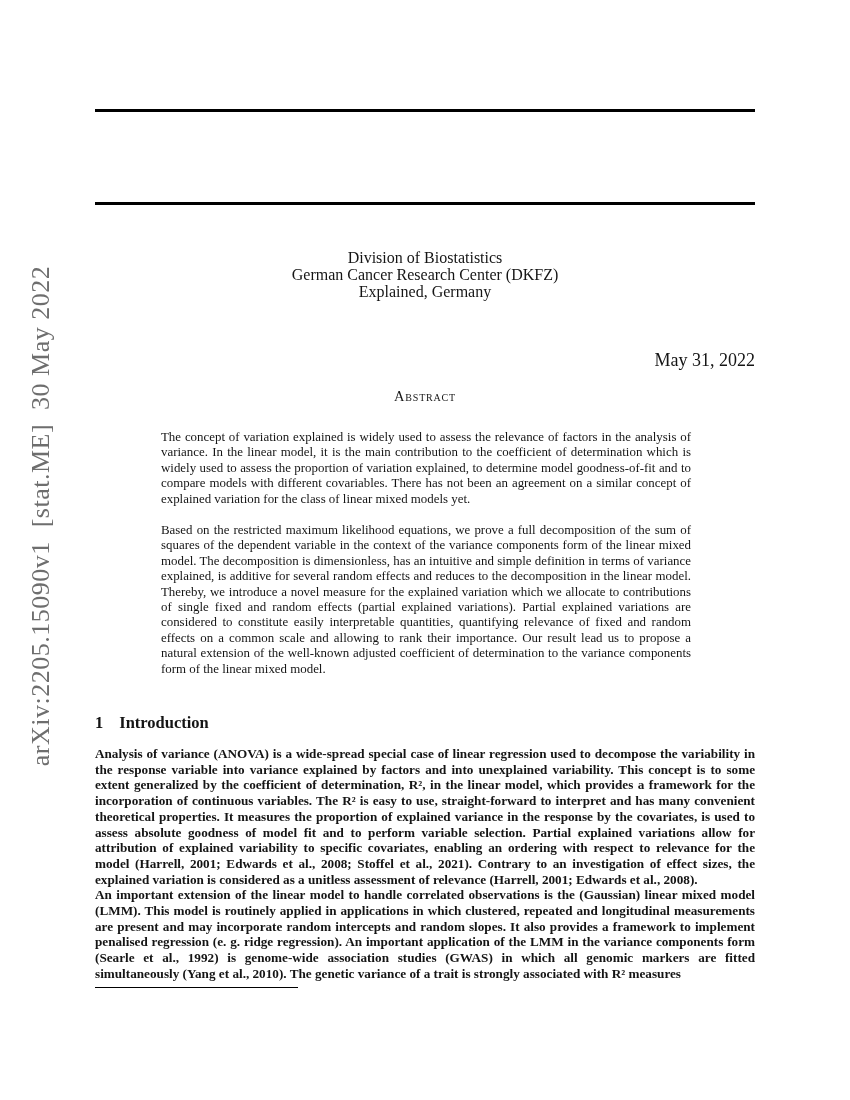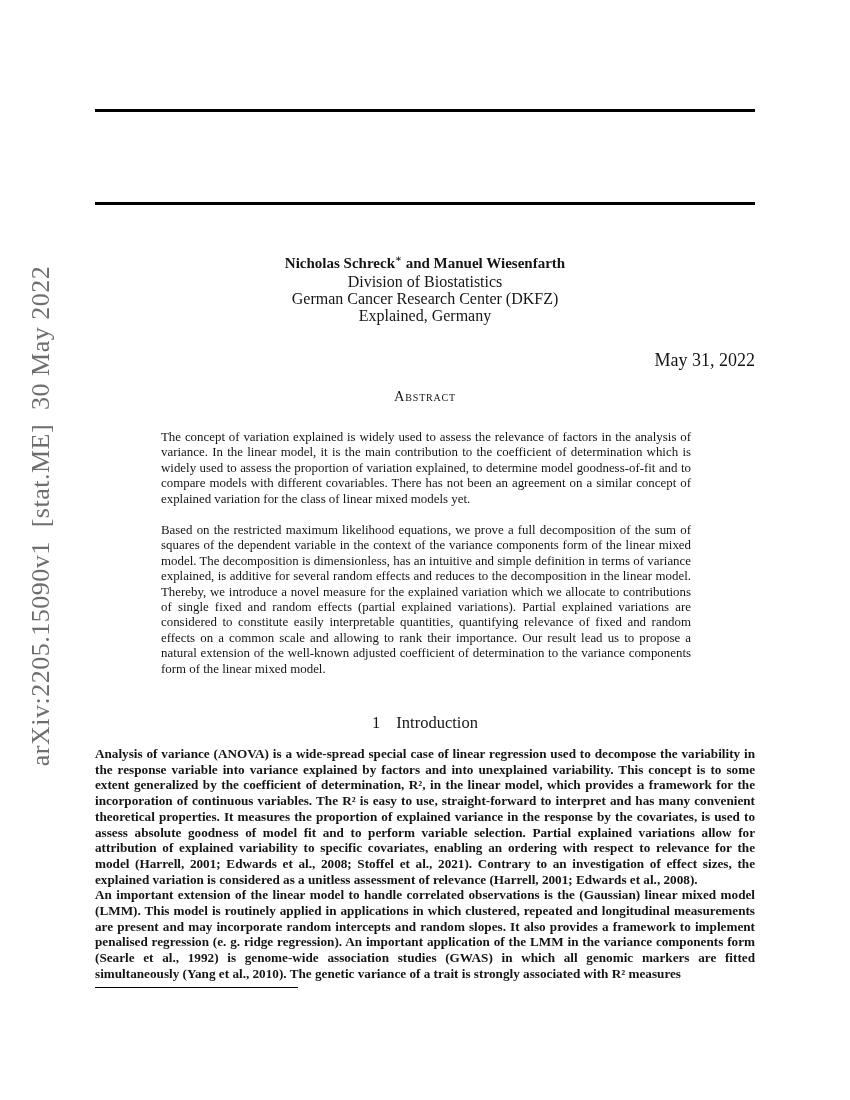--- a/index.html
+++ b/index.html
@@ -82,23 +82,22 @@
     font-size: 12.9px;
     line-height: 15.4px;
     text-align: justify;
   }
   .abstract-body p { margin: 16px; }
   .section-heading {
     position: absolute;
     left: 95px;
     top: 713px;
     width: 660px;
-    font-weight: normal;
+    font-weight: bold;
     font-size: 16.5px;
-    text-align: center;
   }
   .section-heading .sec-num { margin-right: 16px; }
   .intro-body {
     position: absolute;
     left: 95px;
     top: 746px;
     width: 660px;
     font-size: 13.2px;
     line-height: 15.7px;
     text-align: justify;
@@ -130,21 +129,20 @@
 <div class="page">
 
   <div class="watermark">arXiv:2205.15090v1  [stat.ME]  30 May 2022</div>
 
   <div class="rule rule-top"></div>
 
 
   <div class="rule rule-bottom"></div>
 
   <div class="authors">
-    <div class="author-names"><span>Nicholas Schreck</span><sup>∗</sup> <span>and Manuel Wiesenfarth</span></div>
     <div class="affiliation">Division of Biostatistics</div>
     <div class="affiliation">German Cancer Research Center (DKFZ)</div>
     <div class="affiliation">Explained, Germany</div>
   </div>
 
   <div class="paper-date">May 31, 2022</div>
 
   <div class="abstract-heading">Abstract</div>
 
   <div class="abstract-body">

